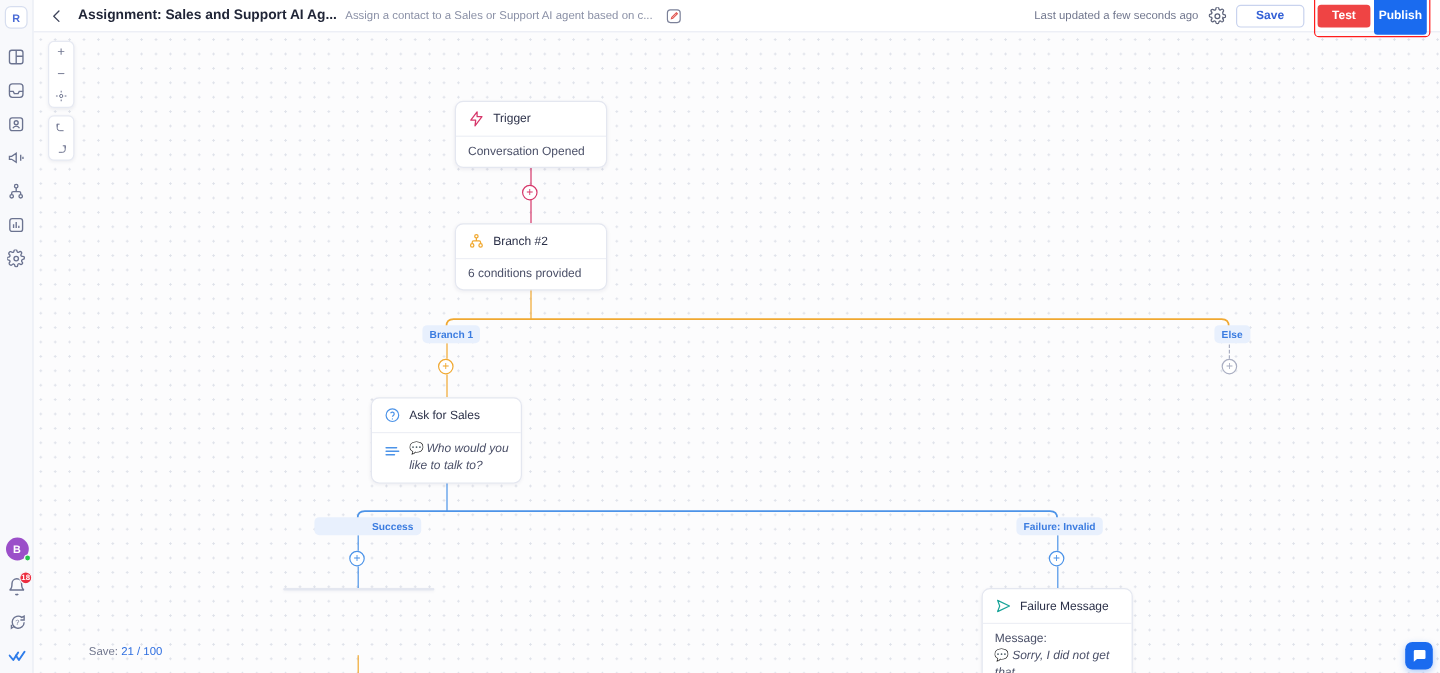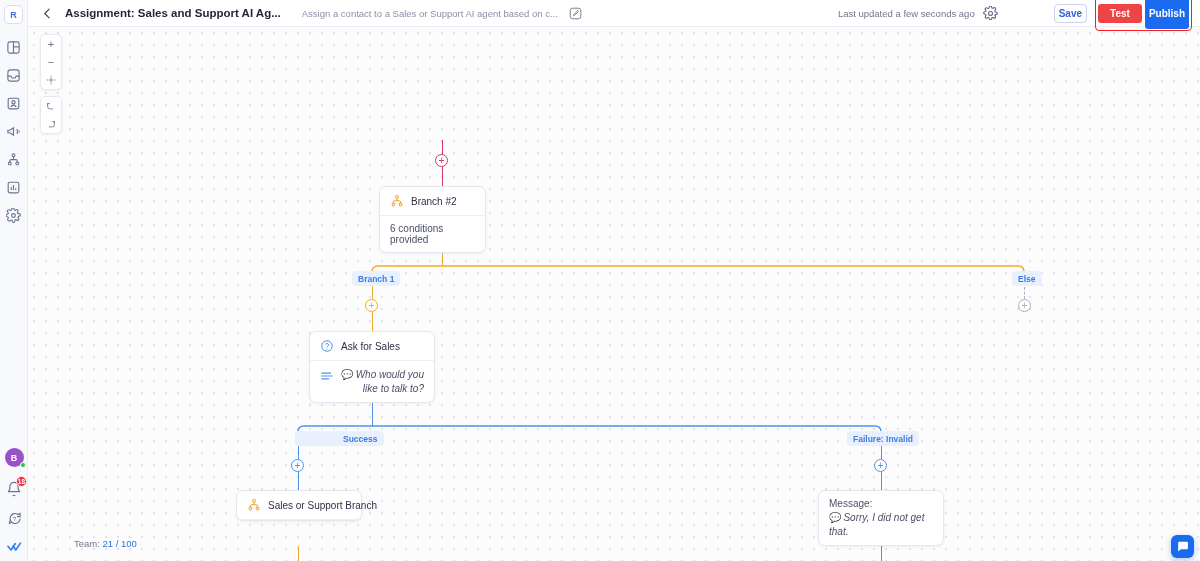--- a/index.html
+++ b/index.html
@@ -56,33 +56,32 @@
   }
   .back-btn {
     width: 20px; height: 20px; margin-left: 9px; color: #3d4359;
     display: flex; align-items: center; justify-content: center; cursor: pointer;
   }
   .hdr-title {
     margin-left: 8px; font-size: 11.5px; font-weight: 700; color: #1f2436;
     white-space: nowrap;
   }
   .hdr-sub {
-    margin-left: 21px; font-size: 9.5px; color: #8a90a6; white-space: nowrap;
+    margin-left: 7px; font-size: 9.5px; color: #8a90a6; white-space: nowrap;
   }
   .edit-ico { margin-left: 10px; width: 15px; height: 15px; cursor: pointer; }
   .hdr-right { margin-left: auto; display: flex; align-items: center; padding-right: 8px; gap: 8px; }
   .last-updated { font-size: 9.5px; color: #70768d; white-space: nowrap; }
   .gear-btn { width: 15px; height: 15px; color: #5c6279; cursor: pointer; }
   .btn-save {
-    height: 19px; padding: 0 4px; border-radius: 4px;
+    height: 19px; padding: 0 16px; border-radius: 4px;
     border: 1px solid #c9d3ee; background: #fff; color: #3461d6;
     font-size: 10px; font-weight: 700; cursor: pointer;
     display: flex; align-items: center; justify-content: center;
     font-family: "Liberation Sans", sans-serif;
-    margin-left: 48px;
   }
   .hl-group {
     display: flex; align-items: center; gap: 3px;
     border: 1.6px solid #ff1c1c; border-radius: 4px; padding: 1px 2px;
   }
   .btn-test {
     height: 19px; padding: 0 12px; border-radius: 3px; border: none;
     background: #ef4444; color: #fff; font-size: 10px; font-weight: 700;
     cursor: pointer; display: flex; align-items: center; justify-content: center;
     font-family: "Liberation Sans", sans-serif;
@@ -142,27 +141,27 @@
     display: flex; align-items: center; gap: 7px;
     padding: 7px 10px; border-bottom: 1px solid #edeff5;
   }
   .node-hd-ico { width: 14px; height: 14px; flex: 0 0 14px; display: flex; align-items: center; justify-content: center; }
   .node-hd-ico svg { width: 14px; height: 14px; display: block; }
   .node-hd-txt { font-size: 10px; color: #2b3048; font-weight: 400; white-space: nowrap; }
   .node-bd { padding: 7px 10px; font-size: 10px; color: #4b5068; }
   .node-bd-row { display: flex; align-items: flex-start; gap: 7px; }
   .msg-ico { width: 14px; height: 14px; flex: 0 0 14px; margin-top: 1px; }
   .msg-ico svg { width: 14px; height: 14px; display: block; }
-  .msg-txt { font-size: 10px; font-style: italic; color: #4b5068; line-height: 1.35; text-align: right; }
+  .msg-txt { font-size: 10px; font-style: italic; color: #4b5068; line-height: 1.35; }
   .emoji { font-style: normal; margin-right: 2px; }
   .msg-label { font-size: 10px; color: #4b5068; margin-bottom: 2px; }
 
   
   #node-trigger   { left: 379px; top: 84px;  width: 127px; }
-  #node-branch2   { left: 379px; top: 186px; width: 107px; }
+  #node-branch2   { left: 379px; top: 186px; width: 127px; }
   #node-ask       { left: 309px; top: 331px; width: 126px; }
   #node-salesbr   { left: 236px; top: 490px; width: 126px; }
   #node-failmsg   { left: 818px; top: 490px; width: 126px; }
   .v-line { position: absolute; width: 1.4px; z-index: 4; }
   .c-pink   { background: #d6376a; }
   .c-orange { background: #f0a830; }
   .c-blue   { background: #4c93e8; }
 
   .plus-btn {
     position: absolute; width: 13px; height: 13px; border-radius: 50%;
@@ -325,33 +324,44 @@
     <div class="tag" style="left:1012px; top:271px;">Else</div>
     <div class="dashed-v" style="left:1024px; top:287px; height:12px;"></div>
     <div class="plus-btn plus-gray" style="left:1018px; top:299px;">+</div>
 
     <div class="v-line c-blue" style="left:371.5px; top:401px; height:25px;"></div>
 
     <svg class="edge-svg" style="left:0; top:0; width:1200px; height:561px;">
       <path d="M298,438 L298,432 Q298,426 304,426 L875,426 Q881,426 881,432 L881,438" fill="none" stroke="#4c93e8" stroke-width="1.4"></path>
     </svg>
 
-    <div class="tag" style="left:295px; top:431px;padding-left:48px;">Success</div>
+    <div class="tag" style="left:262px; top:431px;padding-left:48px;">Success</div>
     <div class="v-line c-blue" style="left:297.5px; top:446px; height:13px;"></div>
     <div class="plus-btn plus-blue" style="left:291px; top:459px;">+</div>
     <div class="v-line c-blue" style="left:297.5px; top:472px; height:18px;"></div>
 
     <div class="tag" style="left:847px; top:431px;">Failure: Invalid</div>
     <div class="v-line c-blue" style="left:880.5px; top:446px; height:13px;"></div>
     <div class="plus-btn plus-blue" style="left:874px; top:459px;">+</div>
     <div class="v-line c-blue" style="left:880.5px; top:472px; height:18px;"></div>
 
     <div class="v-line c-orange" style="left:297.5px; top:546px; height:15px;"></div>
     <div class="v-line c-blue" style="left:880.5px; top:546px; height:15px;"></div>
 
+    <div class="node" id="node-trigger">
+      <div class="node-hd">
+        <span class="node-hd-ico">
+          <svg viewBox="0 0 24 24" fill="none" stroke="#d6376a" stroke-width="1.8" stroke-linejoin="round">
+                <polygon points="13,2 4,14 11,14 10,22 20,9 13,9"></polygon>
+              </svg>
+        </span>
+        <span class="node-hd-txt">Trigger</span>
+      </div>
+      <div class="node-bd">Conversation Opened</div>
+    </div>
 
     <div class="node" id="node-branch2">
       <div class="node-hd">
         <span class="node-hd-ico">
           <svg viewBox="0 0 24 24" fill="none" stroke="#f0a830" stroke-width="1.8">
                 <circle cx="12" cy="5" r="2.4"></circle>
                 <circle cx="6" cy="18" r="2.4"></circle>
                 <circle cx="18" cy="18" r="2.4"></circle>
                 <path d="M12 7.4v3.3M6 15.6v-2.2a2 2 0 012-2h8a2 2 0 012 2v2.2"></path>
               </svg>
@@ -380,34 +390,31 @@
                   <line x1="3" y1="12" x2="21" y2="12"></line>
                   <line x1="3" y1="17" x2="15" y2="17"></line>
                 </svg>
           </span>
           <span class="msg-txt"><span class="emoji">💬</span><span>Who would you like to talk to?</span></span>
         </div>
       </div>
     </div>
 
     <div class="node" id="node-salesbr">
+    </div>
+
+    <div class="node" id="node-failmsg">
       <div class="node-hd">
         <span class="node-hd-ico">
-          <svg viewBox="0 0 24 24" fill="none" stroke="#f0a830" stroke-width="1.8">
-                <circle cx="12" cy="5" r="2.4"></circle>
-                <circle cx="6" cy="18" r="2.4"></circle>
-                <circle cx="18" cy="18" r="2.4"></circle>
-                <path d="M12 7.4v3.3M6 15.6v-2.2a2 2 0 012-2h8a2 2 0 012 2v2.2"></path>
+          <svg viewBox="0 0 24 24" fill="none" stroke="#17a398" stroke-width="1.7" stroke-linejoin="round">
+                <polygon points="4,4 21,12 4,20 7,12"></polygon>
               </svg>
         </span>
-        <span class="node-hd-txt">Sales or Support Branch</span>
-      </div>
-    </div>
-
-    <div class="node" id="node-failmsg">
+        <span class="node-hd-txt">Failure Message</span>
+      </div>
       <div class="node-bd">
         <div class="msg-label">Message:</div>
         <span class="msg-txt"><span class="emoji">💬</span><span>Sorry, I did not get that.</span></span>
       </div>
     </div>
 
     <div class="ctrl-stack">
       <div class="ctrl-card">
         <div class="ctrl-btn">+</div>
         <div class="ctrl-btn">−</div>
@@ -432,21 +439,21 @@
         <div class="ctrl-btn">
           <svg viewBox="0 0 24 24" fill="none" stroke="currentColor" stroke-width="2" stroke-linecap="round">
                 <path d="M20 6v8a5 5 0 01-5 5H8"></path>
                 <polyline points="20,10 20,6 16,6" fill="none"></polyline>
               </svg>
         </div>
       </div>
     </div>
 
     <div class="steps">
-      <span>Team:</span>
+      <span>Save:</span>
       <b>21 / 100</b>
     </div>
 
     <div class="chat-launcher">
       <svg viewBox="0 0 24 24" fill="#ffffff" style="width:13px;height:13px;display:block;">
             <path d="M4 3h16a2 2 0 012 2v10a2 2 0 01-2 2H9l-5 4V5a2 2 0 012-2z"></path>
           </svg>
     </div>
 
    </div>

